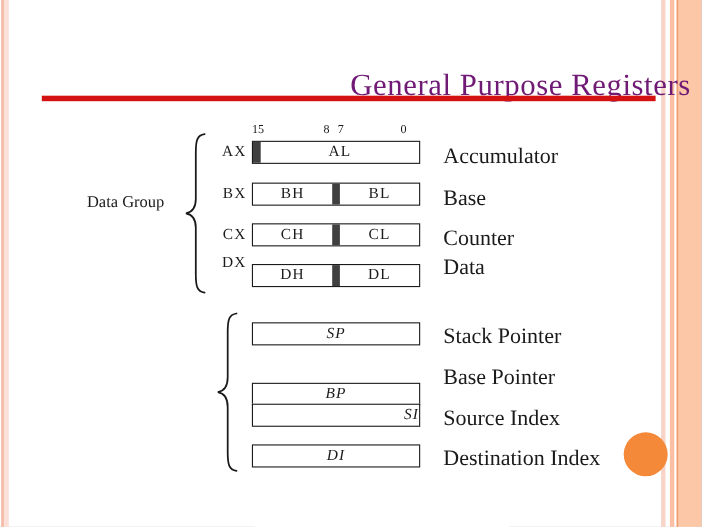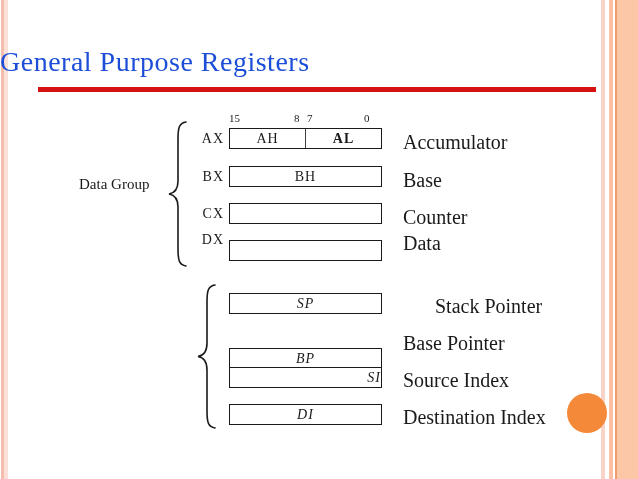--- a/index.html
+++ b/index.html
@@ -16,38 +16,38 @@
   .edge-left-1{position:absolute;left:1px;top:0;width:3px;height:479px;background:#f5bdab;}
   .edge-left-2{position:absolute;left:4px;top:0;width:4px;height:479px;background:#fbe0d7;}
   
   .edge-right-1{position:absolute;left:601px;top:0;width:4px;height:479px;background:#f8d3c8;}
   .edge-right-2{position:absolute;left:609px;top:0;width:4px;height:479px;background:#fbc0a4;}
   .edge-right-3{position:absolute;left:615px;top:0;width:2px;height:479px;background:#ef9d6f;}
   .edge-right-4{position:absolute;left:617px;top:0;width:21px;height:479px;background:#fbc7a6;}
   
   .orange-dot{position:absolute;left:567px;top:393px;width:40px;height:40px;border-radius:50%;background:#f5893a;}
   
-  .title{position:absolute;left:0;top:46px;width:628px;text-align:left;font-size:28px;letter-spacing:0.5px;color:#1d4ed8;}
+  .title{position:absolute;left:0;top:62px;width:628px;text-align:right;font-size:28px;letter-spacing:0.5px;color:#701a75;}
   .title-rule{position:absolute;left:38px;top:87px;width:558px;height:5px;background:#d51212;}
   
   .bit{position:absolute;top:112px;font-size:11px;}
   .bit-15{left:229px;} .bit-8{left:294px;} .bit-7{left:307px;} .bit-0{left:364px;}
   
   .reg-name{position:absolute;left:188px;width:36px;text-align:right;font-size:14px;letter-spacing:1px;}
   .reg-desc{position:absolute;left:403px;font-size:20px;white-space:nowrap;}
   .reg-box{position:absolute;left:229px;width:151px;height:19px;border:1px solid #1a1a1a;display:flex;background:#fff;}
   .reg-box .half{flex:1;display:flex;align-items:center;justify-content:center;font-size:14px;letter-spacing:1px;}
-  .reg-box .half.low{border-left:1px solid #404040;font-weight:bold;}
+  .reg-box .half.low{border-left:7px solid #404040;}
   .reg-box.single{align-items:center;justify-content:center;font-size:14px;letter-spacing:1px;font-style:italic;}
   
   .y-ax .reg-box{top:128px;} .y-ax .reg-name,.y-ax .reg-desc{top:131px;}
   .y-bx .reg-box{top:166px;} .y-bx .reg-name,.y-bx .reg-desc{top:169px;}
   .y-cx .reg-box{top:203px;} .y-cx .reg-name,.y-cx .reg-desc{top:206px;}
   .y-dx .reg-box{top:240px;} .y-dx .reg-name,.y-dx .reg-desc{top:232px;}
-  .y-sp .reg-box{top:293px;} .y-sp .reg-desc{top:295px;margin-left:32px;}
+  .y-sp .reg-box{top:293px;} .y-sp .reg-desc{top:295px;}
   .y-bp .reg-box{top:330px;margin-top:18px;} .y-bp .reg-desc{top:332px;}
   .y-si .reg-box{top:367px;justify-content:flex-end;} .y-si .reg-desc{top:369px;}
   .y-di .reg-box{top:404px;} .y-di .reg-desc{top:406px;}
   
   .row{position:absolute;left:0;top:0;width:0;height:0;}
   
   .group-label{position:absolute;font-size:15px;white-space:nowrap;}
   .label-data{left:79px;top:176px;}
   .label-pointer{left:104px;top:340px;line-height:16px;}
   
@@ -77,44 +77,48 @@
   <span class="bit bit-0">0</span>
 
   <svg class="brace brace-data" width="22" height="148" viewBox="0 0 22 148">
     <path d="M 19 2 C 12 3 11 8 11 19 L 11 61 C 11 69 8 73 2 74 C 8 75 11 79 11 87 L 11 129 C 11 140 12 145 19 146" fill="none" stroke="#1a1a1a" stroke-width="1.6" stroke-linecap="round"></path>
   </svg>
   <div class="group-label label-data">Data Group</div>
 
   <div class="row y-ax">
     <span class="reg-name">AX</span>
     <div class="reg-box">
-      <span class="half">AH</span>
       <span class="half low">AL</span>
     </div>
     <span class="reg-desc">Accumulator</span>
   </div>
 
   <div class="row y-bx">
     <span class="reg-name">BX</span>
     <div class="reg-box">
       <span class="half">BH</span>
+      <span class="half low">BL</span>
     </div>
     <span class="reg-desc">Base</span>
   </div>
 
   <div class="row y-cx">
     <span class="reg-name">CX</span>
     <div class="reg-box">
+      <span class="half">CH</span>
+      <span class="half low">CL</span>
     </div>
     <span class="reg-desc">Counter</span>
   </div>
 
   <div class="row y-dx">
     <span class="reg-name">DX</span>
     <div class="reg-box">
+      <span class="half">DH</span>
+      <span class="half low">DL</span>
     </div>
     <span class="reg-desc">Data</span>
   </div>
 
   <svg class="brace brace-pointer" width="22" height="147" viewBox="0 0 22 147">
     <path d="M 19 2 C 12 3 11 8 11 19 L 11 60 C 11 68 8 72.5 2 73.5 C 8 74.5 11 79 11 87 L 11 128 C 11 139 12 144 19 145" fill="none" stroke="#1a1a1a" stroke-width="1.6" stroke-linecap="round"></path>
   </svg>
 
   <div class="row y-sp">
     <div class="reg-box single">

